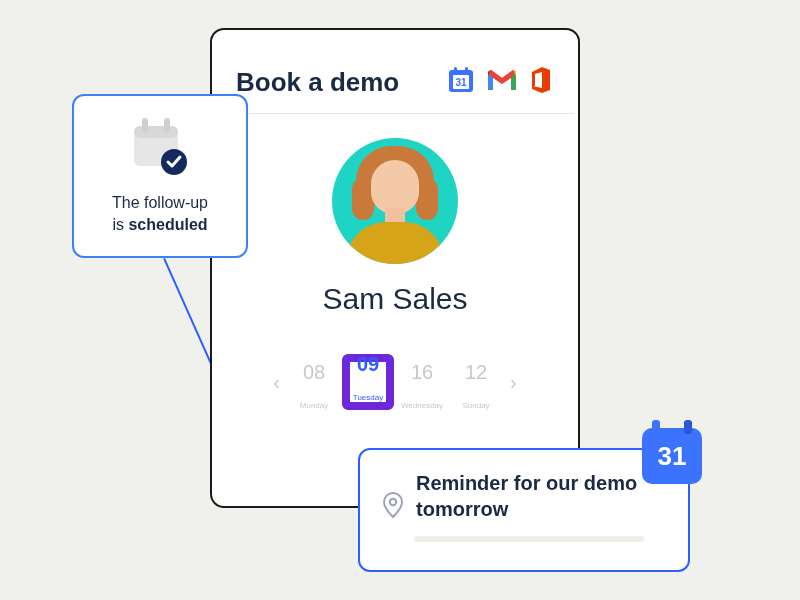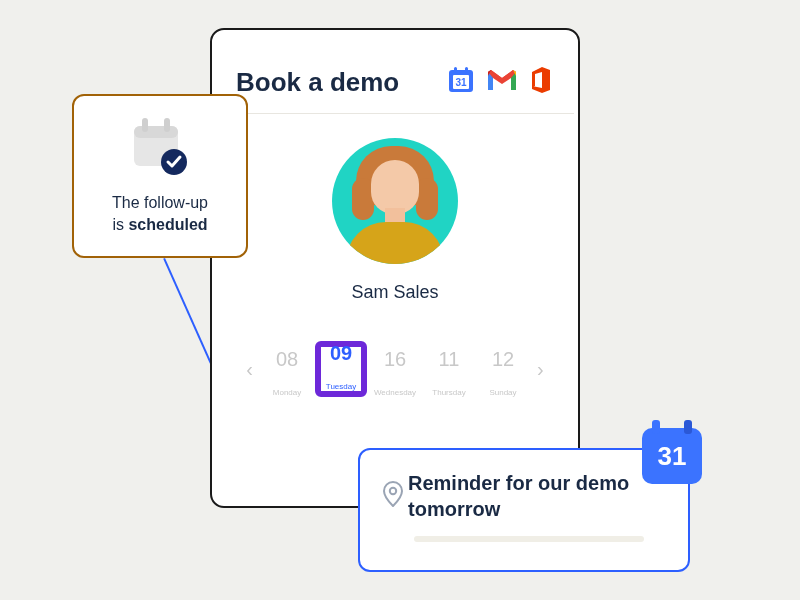--- a/index.html
+++ b/index.html
@@ -107,21 +107,21 @@
   position: absolute;
   top: 84px;
   left: 14px;
   width: 98px;
   height: 60px;
   background: #d6a419;
   border-radius: 40px 40px 0 0;
 }
 .profile-name {
   margin-top: 18px;
-  font-size: 18px;
+  font-size: 30px;
   font-weight: 500;
   color: #1a2a44;
 }
 .profile-company {
   margin-top: 4px;
   font-size: 20px;
   font-weight: 400;
   color: #7d8da3;
 }
 .date-picker {
@@ -152,39 +152,39 @@
   font-size: 20px;
   font-weight: 500;
   color: #c8c8c8;
 }
 .date-label {
   font-size: 8px;
   color: #c8c8c8;
   margin-top: 17px;
 }
 .date-cell.selected {
-  border: 6px solid #6d28d9;
+  border: 8px solid #6d28d9;
 }
 .date-cell.selected .date-day {
   color: #2d5fff;
   font-weight: 700;
 }
 .date-cell.selected .date-label {
   color: #2d5fff;
 }
 
 
 .followup-card {
   position: absolute;
   left: 72px;
   top: 94px;
   width: 176px;
   height: 164px;
   background: #ffffff;
-  border: 2px solid #a16207;
+  border: 2px solid #3b82f6;
   border-radius: 12px;
   display: flex;
   flex-direction: column;
   align-items: center;
   justify-content: center;
   padding: 14px 14px;
 }
 .followup-text {
   font-size: 16px;
   color: #1a2a44;
@@ -203,22 +203,22 @@
   top: 448px;
   width: 332px;
   height: 124px;
   background: #ffffff;
   border: 2px solid #2d5fff;
   border-radius: 12px;
   padding: 20px 22px 16px;
 }
 .reminder-row {
   display: flex;
-  align-items: center;
-  gap: 4px;
+  align-items: flex-end;
+  gap: 12px;
 }
 .reminder-text {
   font-size: 20px;
   font-weight: 600;
   color: #1a2a44;
   line-height: 1.3;
 }
 .reminder-bar {
   margin-top: 14px;
   margin-left: 32px;
@@ -331,24 +331,20 @@
       <div class="date-day">08</div>
       <div class="date-label">Monday</div>
     </div>
     <div class="date-cell selected">
       <div class="date-day">09</div>
       <div class="date-label">Tuesday</div>
     </div>
     <div class="date-cell">
       <div class="date-day">16</div>
       <div class="date-label">Wednesday</div>
-    </div>
-    <div class="date-cell">
-      <div class="date-day">11</div>
-      <div class="date-label">Thursday</div>
     </div>
     <div class="date-cell">
       <div class="date-day">12</div>
       <div class="date-label">Sunday</div>
     </div>
     <div class="date-arrow">›</div>
   </div>
 </div>
 
 <div class="followup-card">

